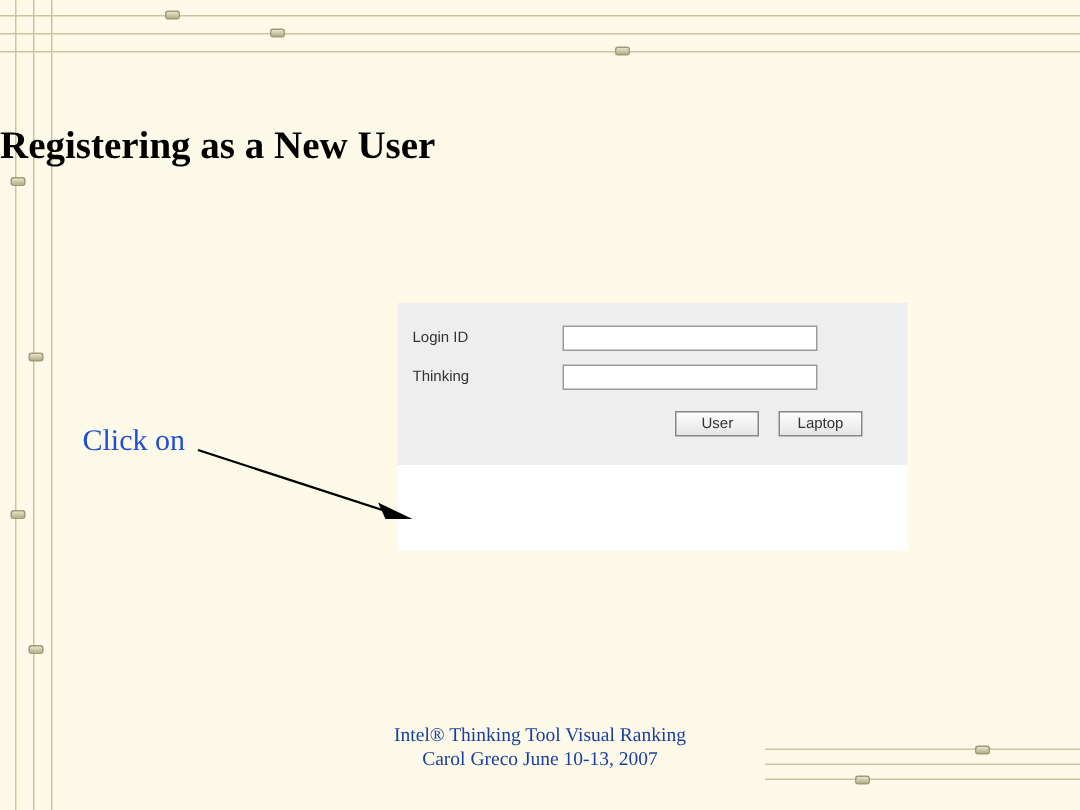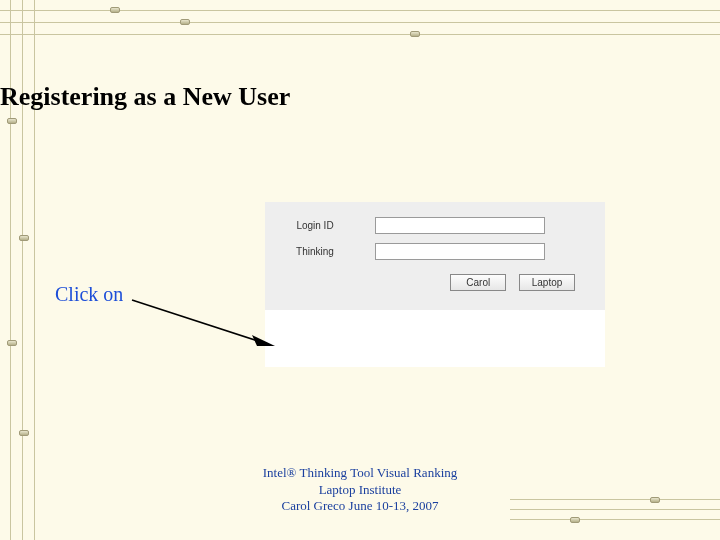--- a/index.html
+++ b/index.html
@@ -64,21 +64,21 @@
     font-family: Verdana, Arial, sans-serif;
     font-size: 10px;
     color: #333;
   }
   .panel-top {
     background: #eeeeee;
     padding: 8px 10px 10px 10px;
     height: 108px;
   }
   .frow { display: flex; align-items: center; height: 22px; margin-top: 4px; }
-  .flabel { width: 100px; text-align: center; padding-right: 20px; color: #333; font-size: 10px; }
+  .flabel { width: 100px; text-align: left; padding-right: 20px; color: #333; font-size: 10px; }
   .finput {
     width: 170px; height: 17px;
     border: 1px solid #9a9a9a;
     background: #fff;
     font-size: 10px;
     padding: 1px 3px;
   }
   .btnrow { text-align: right; padding-right: 20px; margin-top: 12px; }
   .sbtn {
     display: inline-block;
@@ -154,28 +154,27 @@
   <div class="panel-top">
     <div class="frow">
       <div class="flabel">Login ID</div>
       <input class="finput" value="" style="">
     </div>
     <div class="frow">
       <div class="flabel">Thinking</div>
       <input type="password" class="finput" value="" style="">
     </div>
     <div class="btnrow">
-      <button class="sbtn">Carol</button>
+      <button class="sbtn">User</button>
       <button class="sbtn">Laptop</button>
     </div>
   </div>
 </div>
 
 <svg class="arrow" viewBox="0 0 145 50">
   <line x1="2" y1="2" x2="128" y2="43" stroke="#000" stroke-width="1.5"></line>
   <polygon points="145,48 122,37 127,48" fill="#000"></polygon>
 </svg>
 
 <div class="footer">
   <div>Intel® Thinking Tool Visual Ranking</div>
-  <div>Laptop Institute</div>
   <div>Carol Greco June 10‑13, 2007</div>
 </div>
 
 </body></html>

